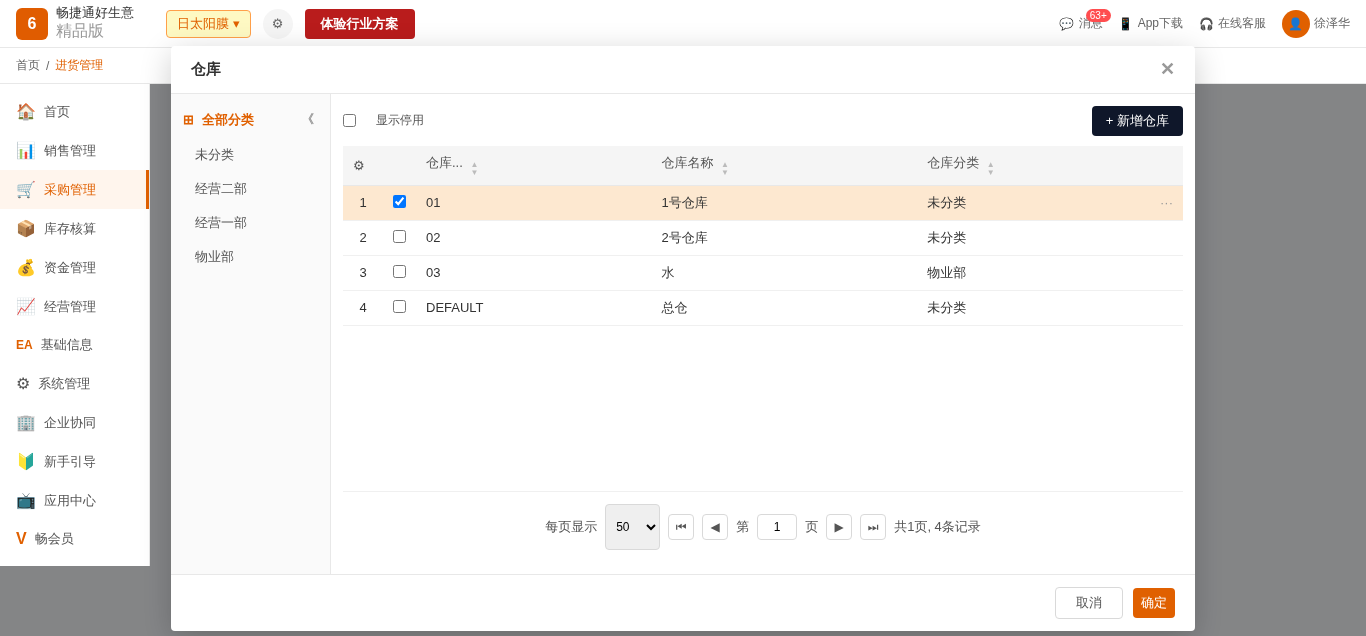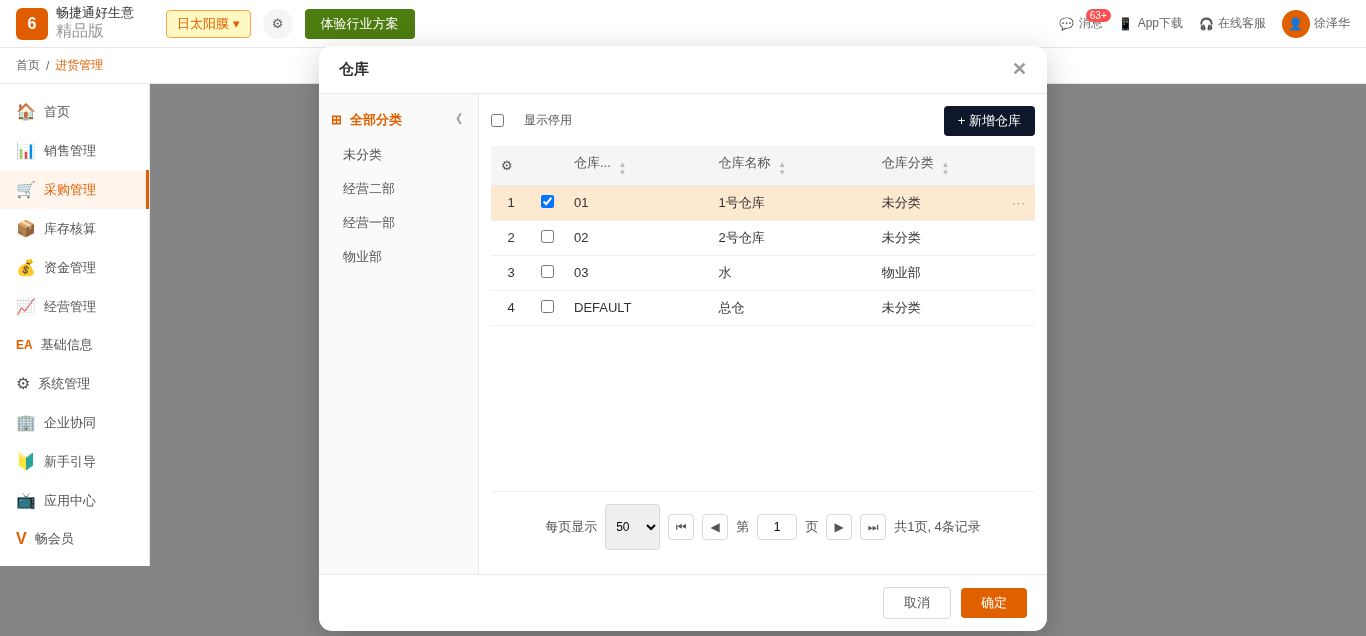--- a/index.html
+++ b/index.html
@@ -41,22 +41,22 @@
       display: flex; align-items: center; gap: 4px;
       background: #fef9c3; border: 1px solid #ffa04a; border-radius: 4px;
       padding: 4px 10px; cursor: pointer; color: #e06000; font-size: 13px;
     }
     .gear-btn {
       width: 30px; height: 30px; border-radius: 50%;
       background: #f5f5f5; display: flex; align-items: center; justify-content: center;
       cursor: pointer; color: #666;
     }
     .experience-btn {
-      background: #4d7c0f; color: #fff; border: none; border-radius: 4px;
-      padding: 6px 16px; cursor: pointer; font-size: 13px;
+      background: #b91c1c; color: #fff; border: none; border-radius: 4px;
+      padding: 6px 16px; cursor: pointer; font-size: 13px; font-weight: bold;
     }
     .header-right {
       display: flex; align-items: center; gap: 16px;
     }
     .header-icon-item {
       display: flex; align-items: center; gap: 4px; cursor: pointer; color: #666; font-size: 12px; position: relative;
     }
     .badge {
       background: #ff4d4f; color: #fff; border-radius: 8px;
       font-size: 10px; padding: 1px 4px; position: absolute; top: -6px; right: -8px;
@@ -83,22 +83,22 @@
     .sidebar-item.active { background: #fff5ed; color: #e06000; border-right: 3px solid #e06000; }
     .sidebar-icon { font-size: 16px; }
 
     
     .modal-overlay {
       position: fixed; top: 0; left: 0; width: 100%; height: 100%;
       background: rgba(0,0,0,0.45); z-index: 100;
       display: flex; align-items: center; justify-content: center;
     }
     .modal {
-      background: #fff; border-radius: 13px;
-      width: 728px; max-width: 95%;
+      background: #fff; border-radius: 4px;
+      width: 1024px; max-width: 95%;
       box-shadow: 0 8px 32px rgba(0,0,0,0.2);
       overflow: hidden;
     }
     .modal-header {
       display: flex; align-items: center; justify-content: space-between;
       padding: 14px 20px; border-bottom: 1px solid #e8e8e8;
       font-size: 15px; font-weight: bold; color: #333;
     }
     .modal-close {
       cursor: pointer; color: #999; font-size: 18px; line-height: 1;
@@ -191,21 +191,21 @@
     
     .modal-footer {
       display: flex; align-items: center; justify-content: flex-end;
       gap: 10px; padding: 12px 20px; border-top: 1px solid #e8e8e8;
     }
     .cancel-btn {
       padding: 6px 20px; border: 1px solid #d9d9d9; background: #fff;
       border-radius: 4px; cursor: pointer; font-size: 13px; color: #555;
     }
     .confirm-btn {
-      padding: 6px 20px; border: none; background: #e06000;
+      padding: 6px 8px; border: none; background: #e06000;
       border-radius: 4px; cursor: pointer; font-size: 13px; color: #fff;
     }
 
     
     .sort-arrows { display: inline-flex; flex-direction: column; margin-left: 4px; }
     .sort-up, .sort-down { font-size: 8px; line-height: 1; color: #bbb; }
   </style>
 </head>
 <body>
 

